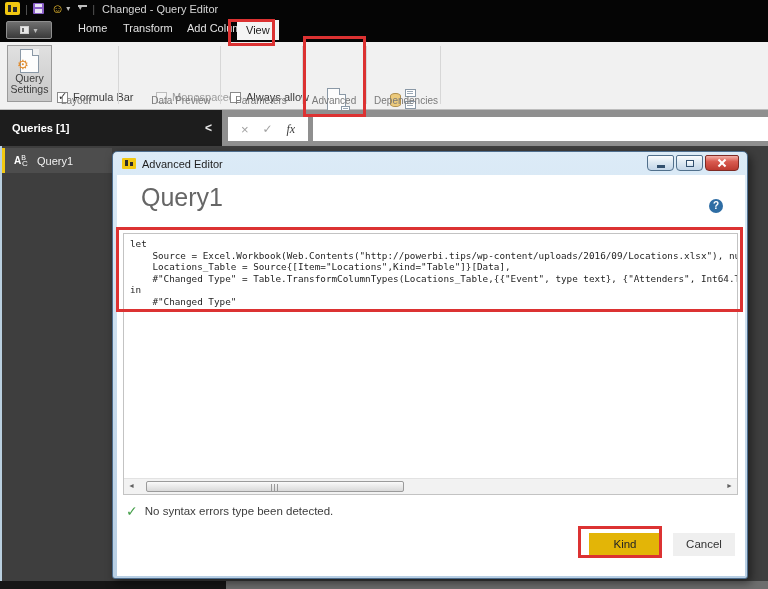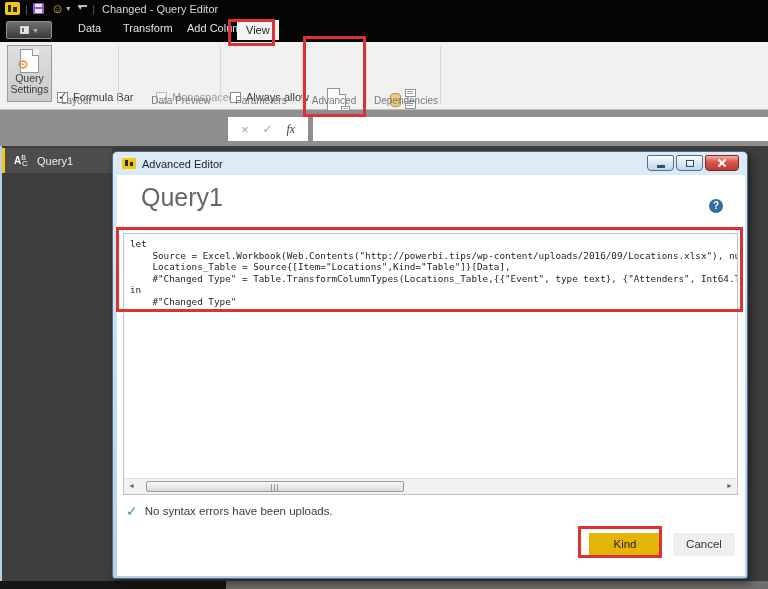--- a/index.html
+++ b/index.html
@@ -151,21 +151,21 @@
     <div class="ribbon-toggle"></div>
     <span class="sep">|</span>
     <span class="title-text">Changed - Query Editor</span>
   </div>
 
   <div class="tabrow">
     <div class="file-btn">
       <div class="file-glyph"></div>
       <span class="dd-arrow">▾</span>
     </div>
-    <span class="tab tab-home">Data</span>
+    <span class="tab tab-home">Home</span>
     <span class="tab tab-transform">Transform</span>
     <span class="tab tab-addcolumn">Add Column</span>
     <span class="tab tab-active">View</span>
   </div>
 
   <div class="ribbon">
 
     <div class="big-btn qs-btn">
       <div class="page-icon">
         <span class="gear-glyph">⚙</span>
@@ -217,20 +217,24 @@
     <div class="group-sep" style="left:440px;"></div>
 
     <div class="group-label" style="left:17px; width:118px;">Layout</div>
     <div class="group-label" style="left:130px; width:102px;">Data Preview</div>
     <div class="group-label" style="left:220px; width:82px;">Parameters</div>
     <div class="group-label" style="left:302px; width:64px;">Advanced</div>
     <div class="group-label" style="left:366px; width:74px;padding-left:6px;">Dependencies</div>
   </div>
 
   <div class="formula-row">
+    <div class="queries-header">
+      <span class="qh-label">Queries [1]</span>
+      <span class="collapse-btn">&lt;</span>
+    </div>
     <div class="fx-box">
       <span class="fx-x">×</span>
       <span class="fx-check">✓</span>
       <span class="fx-fx">fx</span>
     </div>
     <div class="formula-input"></div>
   </div>
 
   <div class="body-area"></div>
   <div class="win-edge"></div>
@@ -272,21 +276,21 @@
         <div class="hscroll">
           <span class="scroll-arrow arrow-left">◄</span>
           <div class="scroll-thumb">
             <div class="thumb-grip"></div>
           </div>
           <span class="scroll-arrow arrow-right">►</span>
         </div>
       </div>
       <div class="status-row">
         <span class="status-check">✓</span>
-        <span>No syntax errors have been uploads.</span>
+        <span>No syntax errors type been detected.</span>
       </div>
       <div class="dlg-btn btn-done">Kind</div>
       <div class="dlg-btn btn-cancel">Cancel</div>
     </div>
   </div>
 
   <div class="annot annot-view"></div>
   <div class="annot annot-advanced"></div>
   <div class="annot annot-code"></div>
   <div class="annot annot-done"></div>

